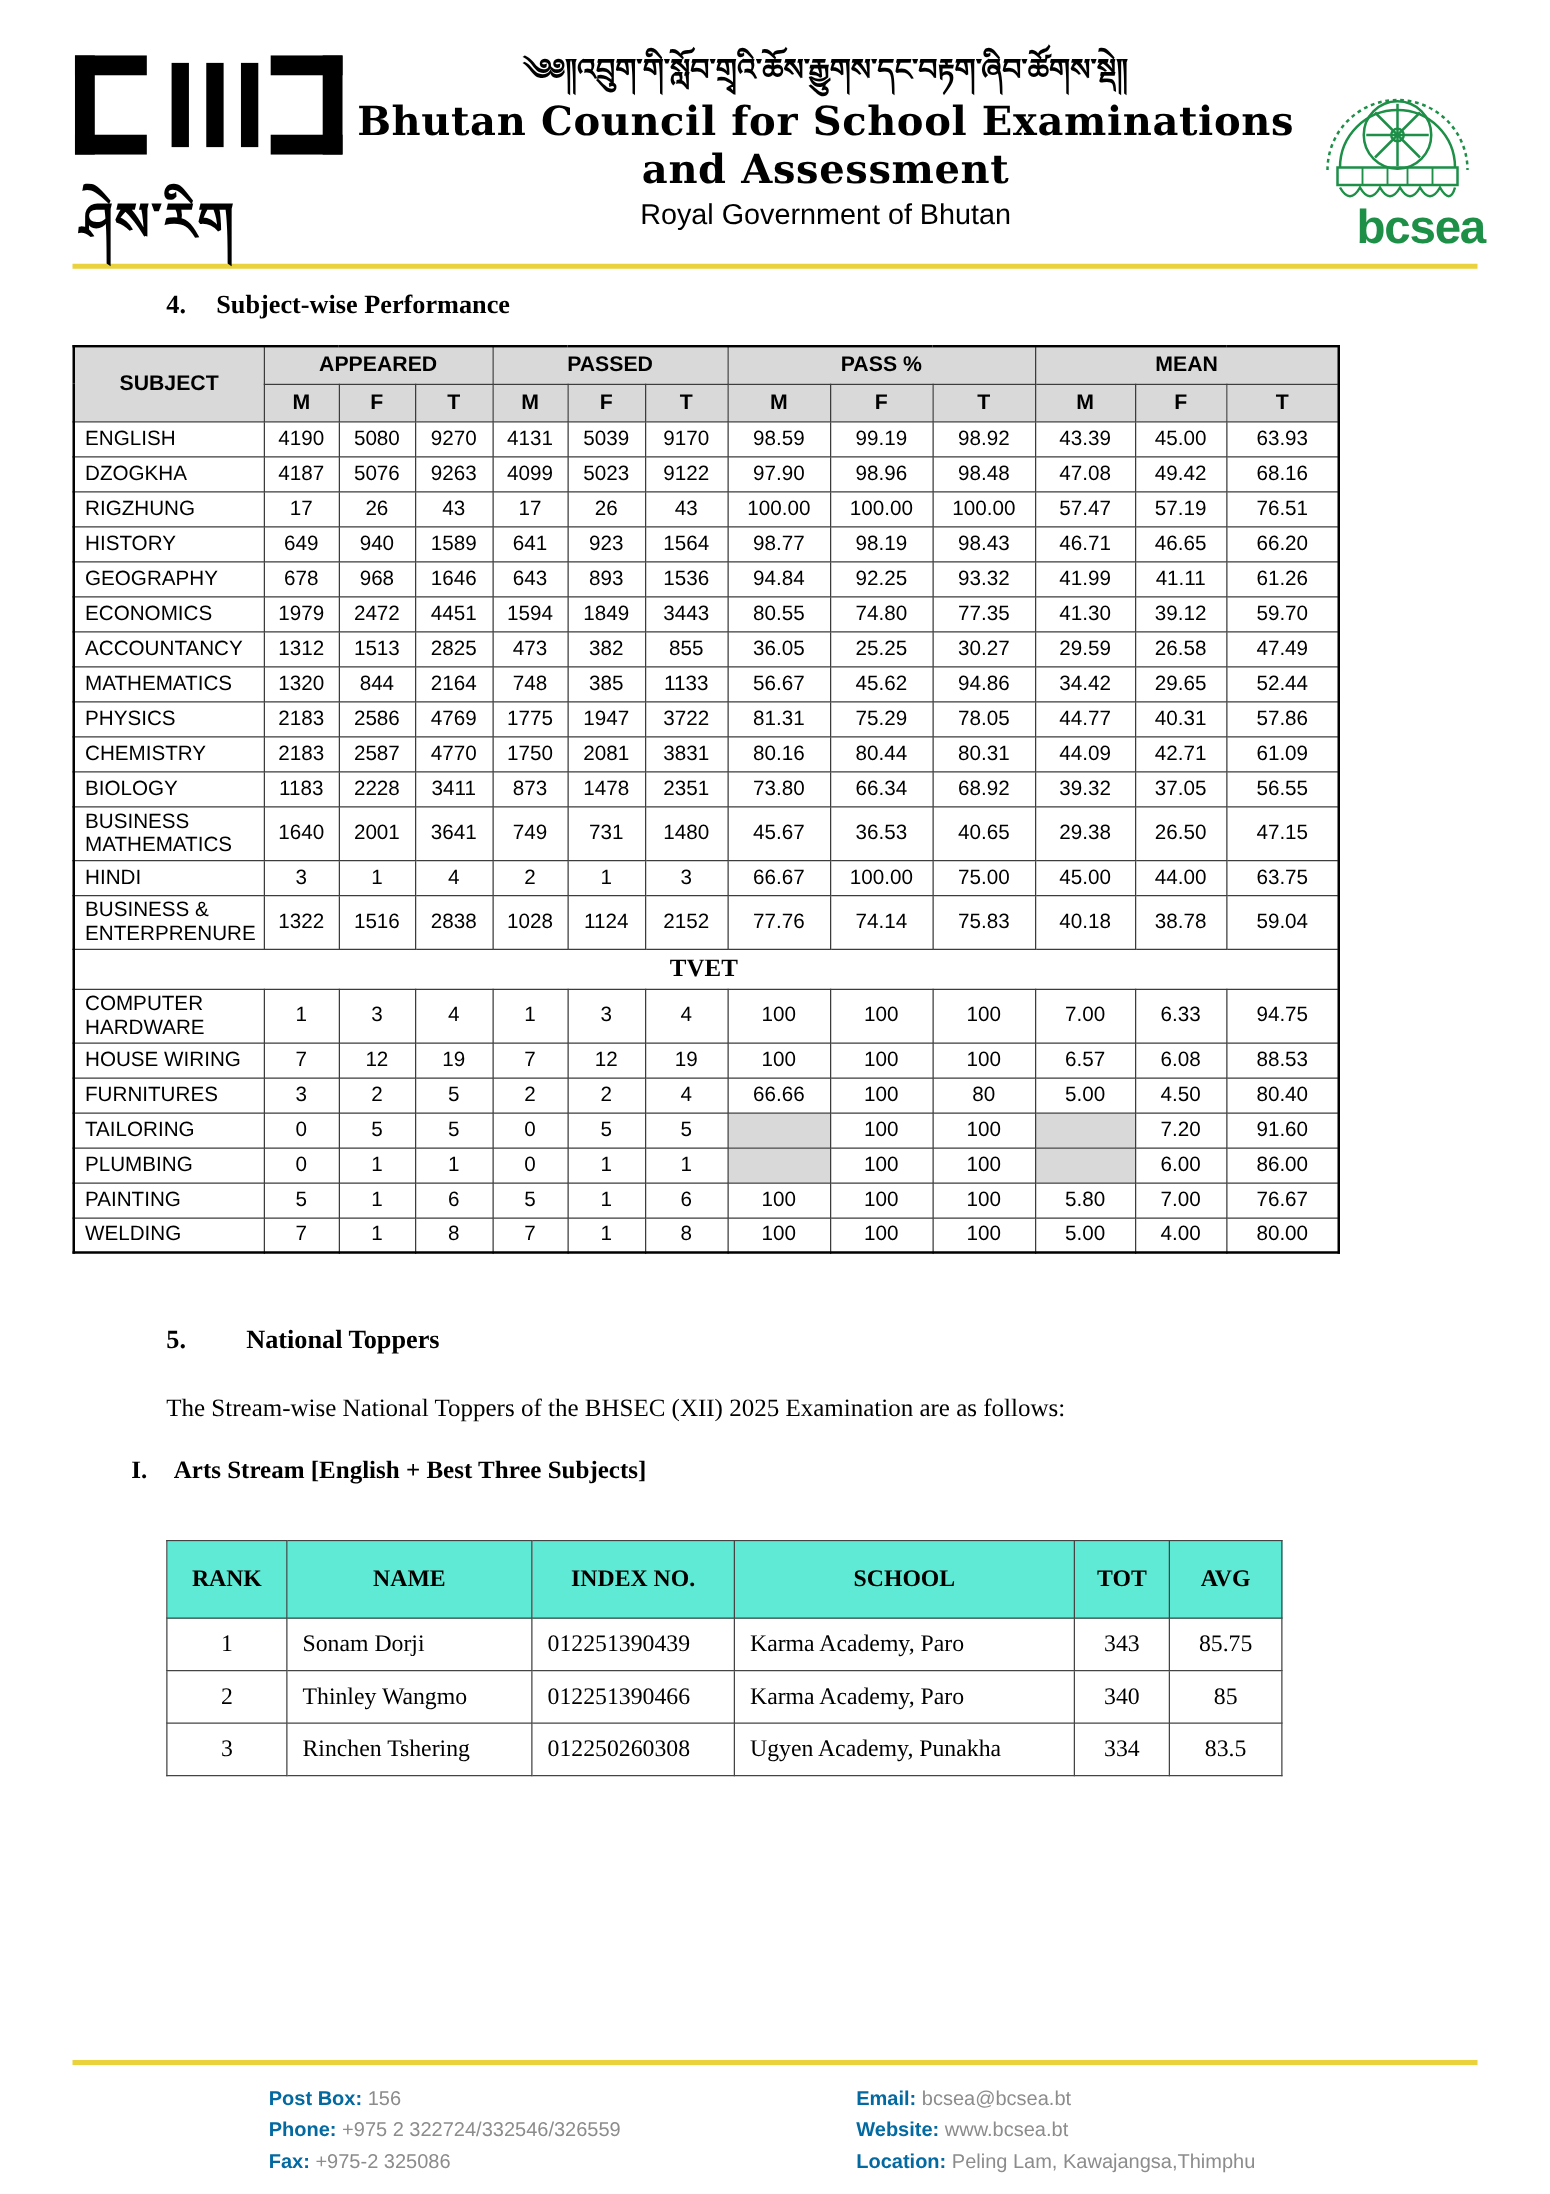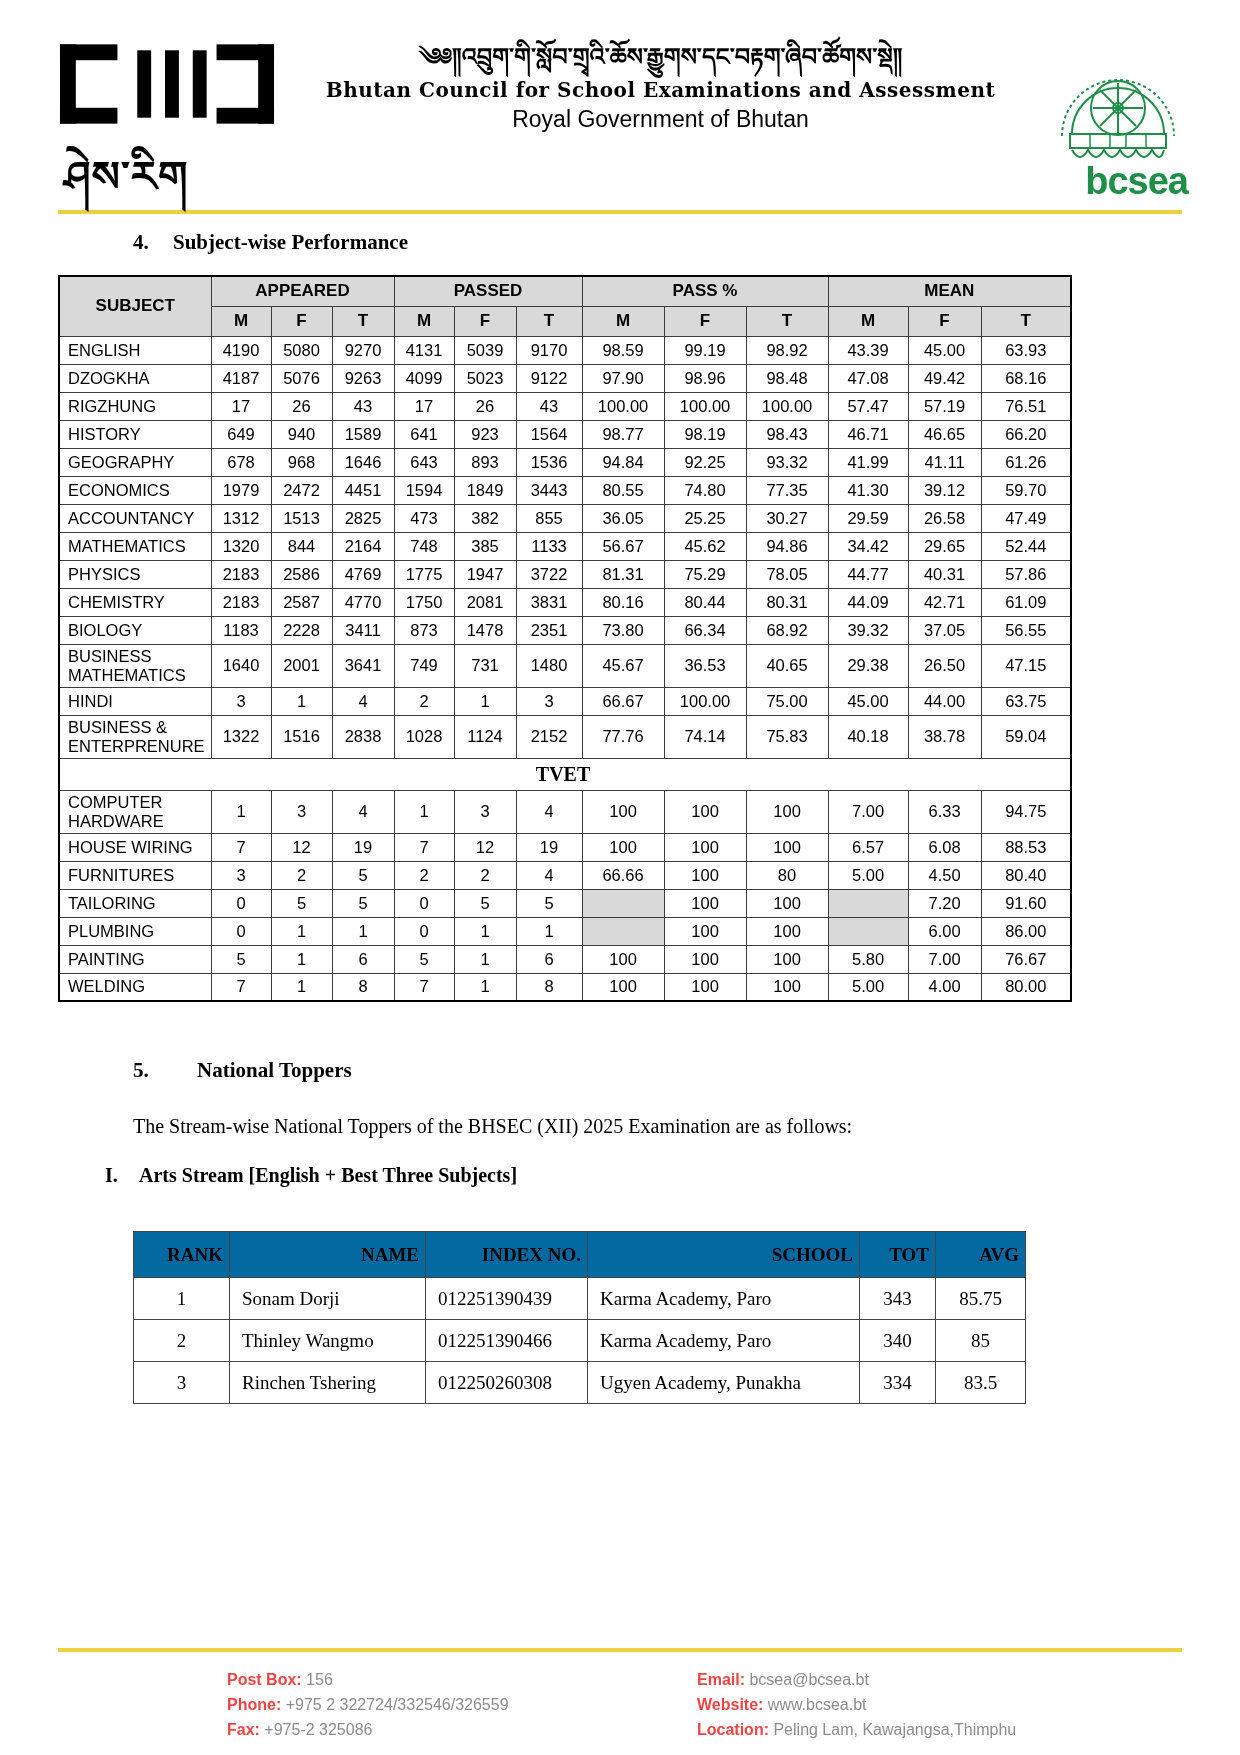--- a/index.html
+++ b/index.html
@@ -34,21 +34,21 @@
   .dzongkha-line {
     font-family: Liberation Sans, sans-serif;
     font-size: 24px;
     font-weight: bold;
     line-height: 1.25;
     letter-spacing: 0px;
   }
   .council-name {
     font-family: "DejaVu Serif", serif;
     font-weight: bold;
-    font-size: 20px;
+    font-size: 32px;
     margin-top: 6px;
     letter-spacing: 0.5px;
   }
   .ministry-line, .government-line {
     font-family: "Liberation Sans", sans-serif;
     font-size: 23px;
     margin-top: 4px;
   }
   .right-logo { width: 150px; flex: 0 0 auto; text-align: right; padding-top: 2px; }
   .right-logo .bcsea-text {
@@ -132,37 +132,37 @@
     width: 892px;
     font-family: "Liberation Serif", serif;
     font-size: 19px;
     border: 1px solid #333;
   }
   .top th, .top td {
     border: 1px solid #444;
     text-align: center;
     padding: 2px 6px;
   }
-  .top th { background: #0369a1; font-weight: bold; height: 46px; text-align: right; }
+  .top th { background: #5eead4; font-weight: bold; height: 62px; }
   .top td { height: 42px; }
   .top td:nth-child(2), .top td:nth-child(3), .top td:nth-child(4) {
     text-align: left;
     padding-left: 12px;
   }
   
   .doc-footer { position: absolute; top: 1648px; left: 0; width: 100%; }
   .footer-cols {
     display: flex;
     padding: 16px 0 0 215px;
     color: #8c8c8c;
     font-size: 16px;
     line-height: 1.55;
   }
   .footer-cols .fcol-left { width: 470px; }
-  .footer-cols b { color: #ef4444; margin-left: 12px; }
+  .footer-cols b { color: #0369a1; }
 </style>
 </head>
 <body>
 
 <div class="page">
 
   <div class="doc-header">
     <div class="left-emblem">
       <svg width="218" height="96" viewBox="0 0 220 96">
         <rect x="2" y="8" width="58" height="16" fill="#000"></rect>

